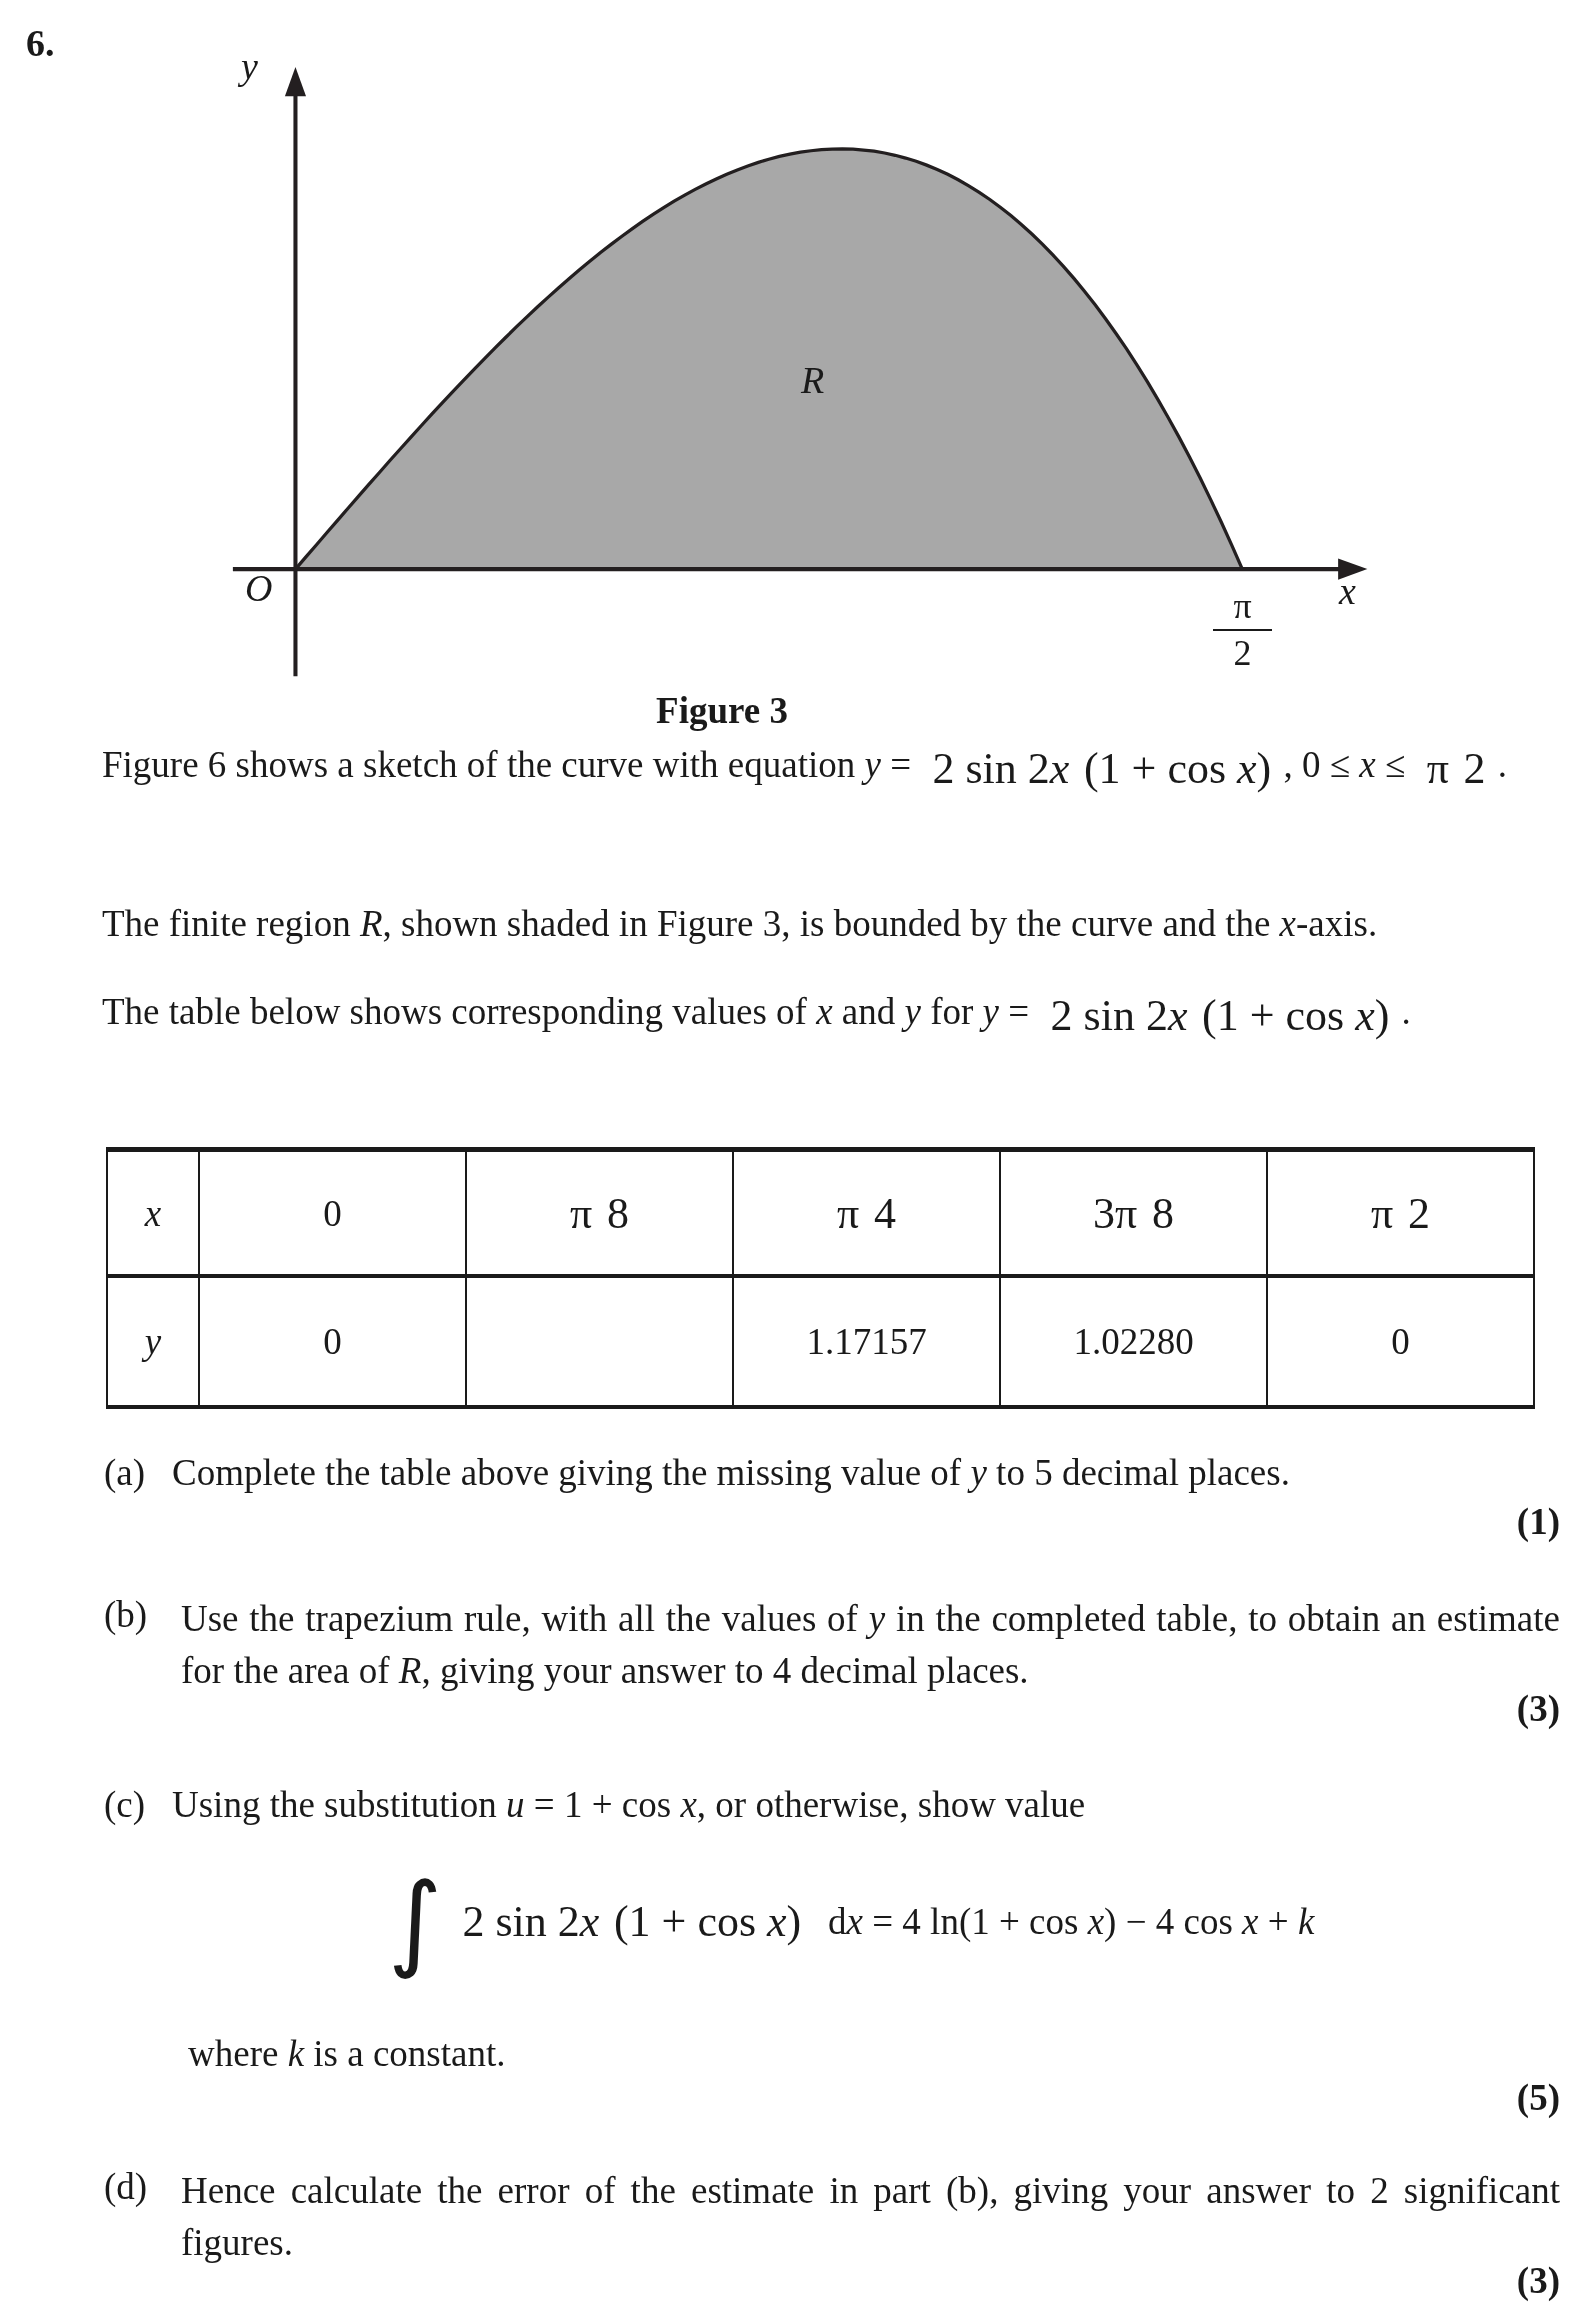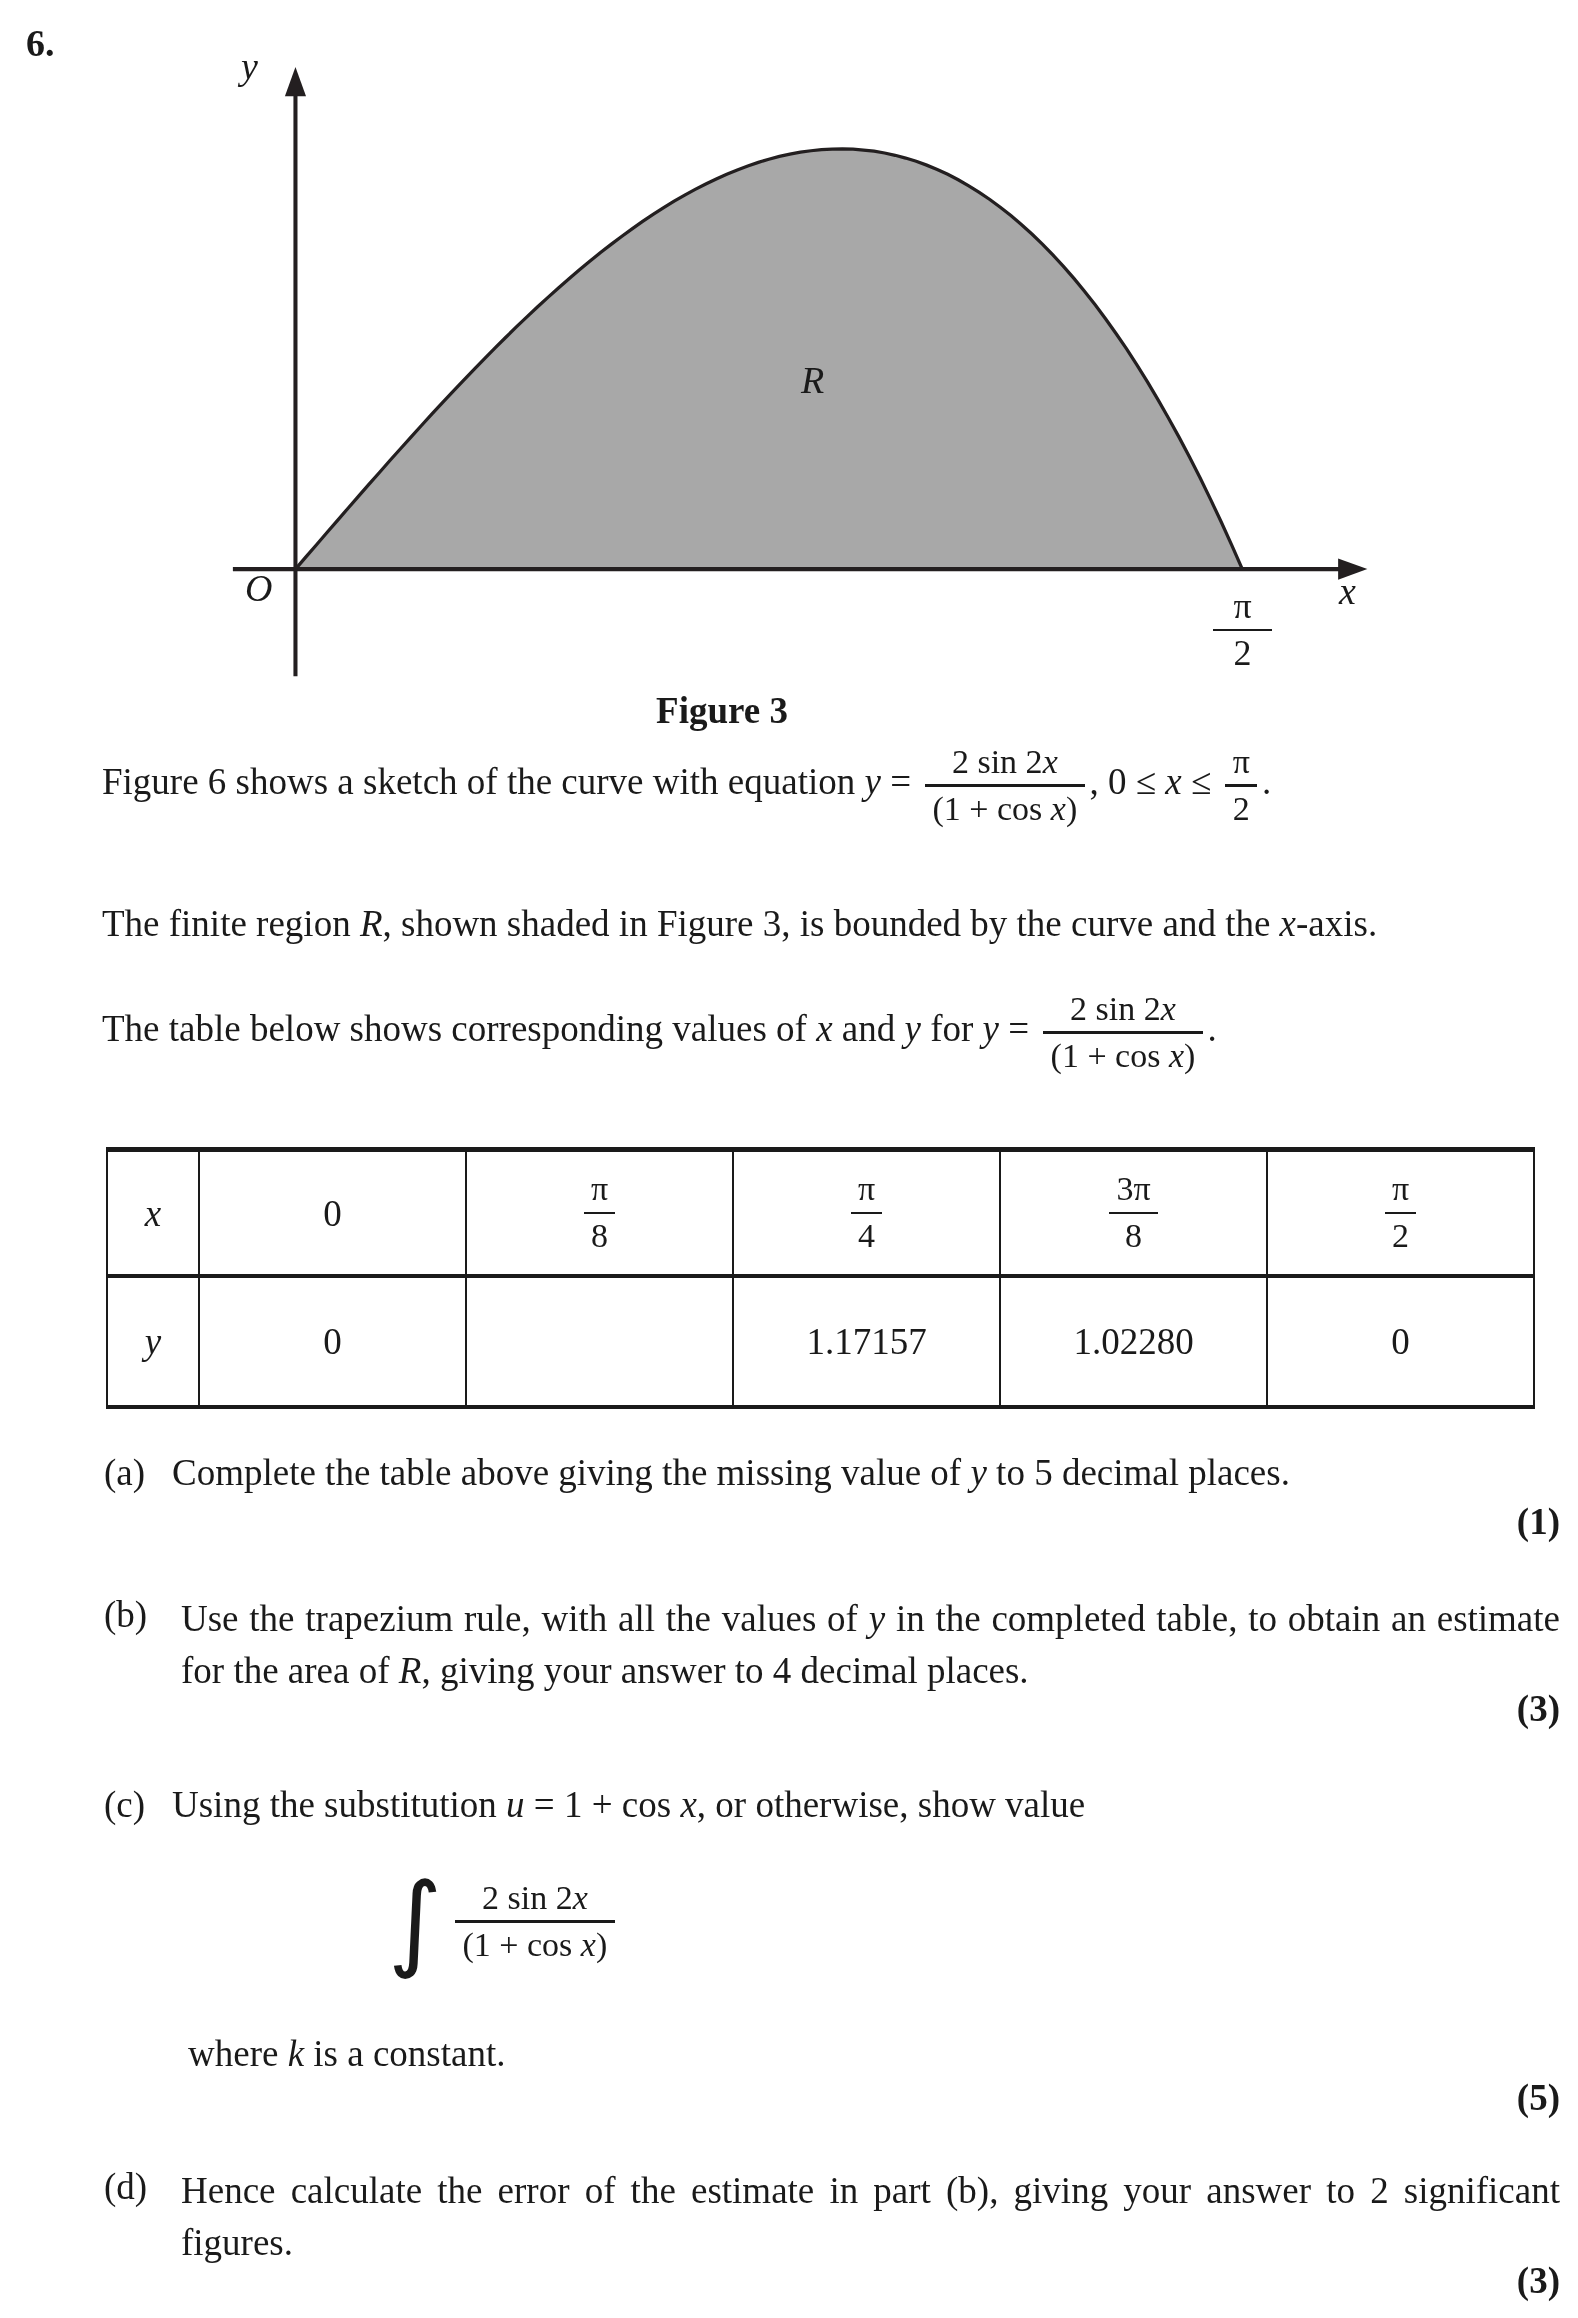--- a/index.html
+++ b/index.html
@@ -5,22 +5,22 @@
   html,body{margin:0;padding:0;background:#fff;}
   body{width:1578px;height:2319px;position:relative;overflow:hidden;
        font-family:"Liberation Serif","DejaVu Serif",serif;color:#1a1a1a;}
   .abs{position:absolute;}
   .qnum{left:26px;top:21px;font-size:38px;font-weight:700;}
   .flabel{font-size:38px;font-style:italic;line-height:1;}
   .caption{left:0;top:689px;width:1444px;text-align:center;font-size:37px;font-weight:700;}
   .para{left:102px;font-size:37px;white-space:nowrap;}
   i{font-style:italic;}
   
-  .frac{display:inline-flex;flex-direction:column;align-items:center;
-        vertical-align:middle;font-size:34px;line-height:1.12;margin:0 4.9px;}
+  .frac{display:inline-flex;flex-direction:row;align-items:center;
+        vertical-align:middle;font-size:44px;line-height:1.12;margin:0 4.9px;}
   .frac .num,.frac .den{display:block;padding:0 7.3px;white-space:nowrap;text-align:center;}
   .frac .bar{align-self:stretch;height:2.4px;background:#1a1a1a;margin:3.3px 0;}
   .tickfrac{display:inline-flex;flex-direction:column;align-items:center;font-size:36px;line-height:1.1;}
   .tickfrac .bar{align-self:stretch;height:2.4px;background:#1a1a1a;margin:2.4px 0;}
   
   table.vals{position:absolute;left:106px;top:1147px;border-collapse:collapse;table-layout:fixed;
              font-size:37px;color:#1a1a1a;}
   table.vals td{border:2.4px solid #1a1a1a;text-align:center;vertical-align:middle;padding:0;}
   table.vals tr.rx td{border-top:5.7px solid #1a1a1a;border-bottom:4.9px solid #1a1a1a;height:122px;}
   table.vals tr.ry td{border-bottom:4.1px solid #1a1a1a;height:127px;}
@@ -144,20 +144,21 @@
   <div class="ptext"><span>Using the substitution </span><i>u</i><span> = 1 + cos </span><i>x</i><span>, or otherwise, show value</span></div>
 </div>
 
 <div class="eqrow">
   <span class="int">∫</span>
   <span class="frac">
       <span class="num"><span>2 sin 2</span><i>x</i></span>
       <span class="bar"></span>
       <span class="den"><span>(1 + cos </span><i>x</i><span>)</span></span>
     </span>
+  <span class="eqtxt dx"><span>d</span><i>x</i><span> = </span><span>4 ln(1 + cos </span><i>x</i><span>) − 4 cos </span><i>x</i><span> + </span><i>k</i></span>
 </div>
 
 <div class="abs" style="left:188px;top:2032px;font-size:37px;"><span>where </span><i>k</i><span> is a constant.</span></div>
 <div class="marks" style="top:2076px;">(5)</div>
 
 <div class="part just" style="top:2165px;">
   <span class="plabel">(d)</span>
   <div class="ptext"><span>Hence calculate the error of the estimate in part (b), giving your answer to 2 significant figures.</span></div>
 </div>
 <div class="marks" style="top:2259px;">(3)</div>

